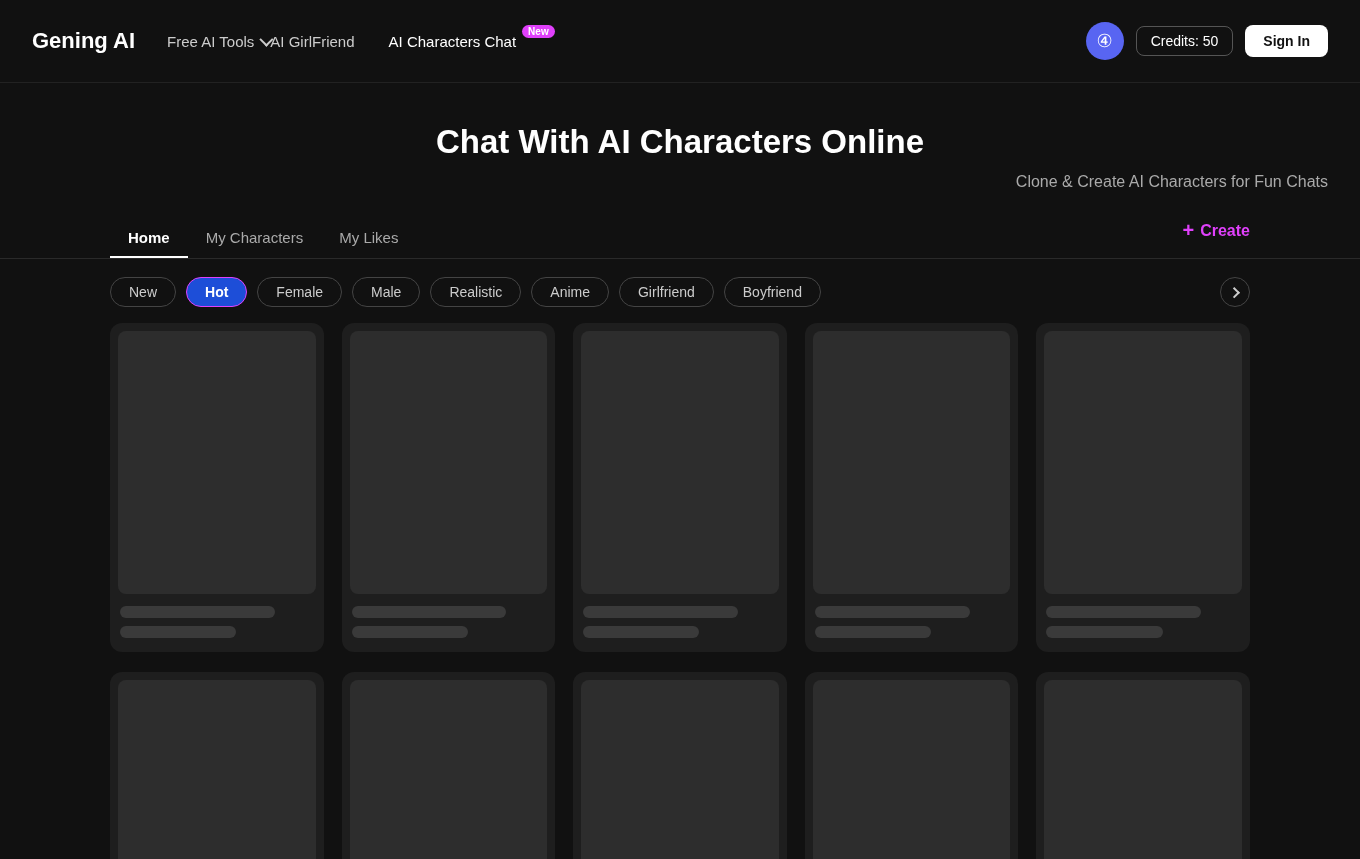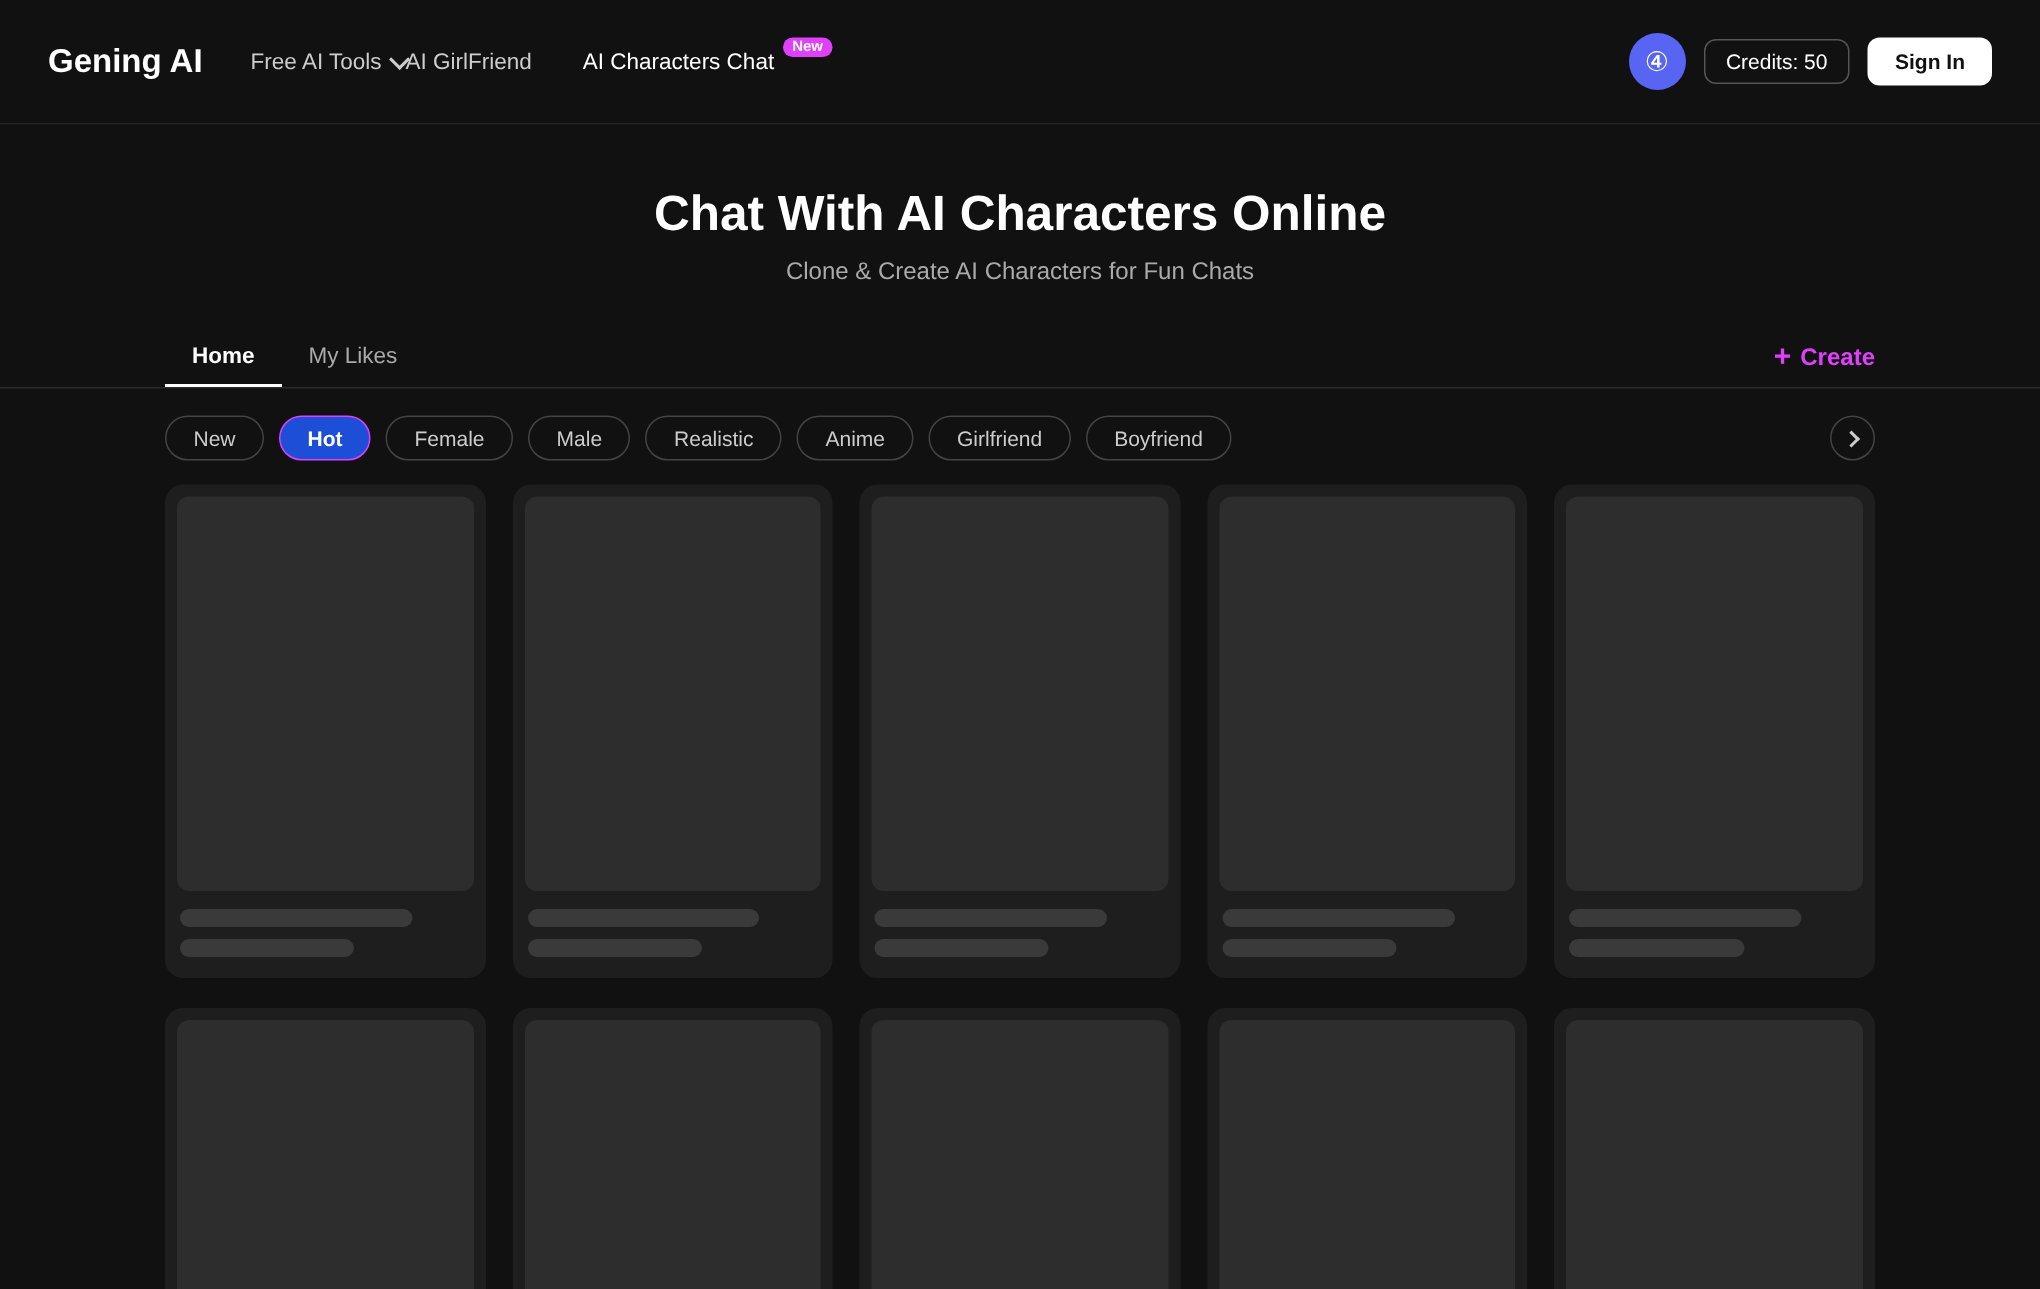--- a/index.html
+++ b/index.html
@@ -114,26 +114,27 @@
     }
     .hero-title {
       font-size: 33px;
       font-weight: 700;
       color: #fff;
       margin-bottom: 12px;
     }
     .hero-subtitle {
       font-size: 16px;
       color: #aaa;
+      text-align: right;
     }
 
     
     .tabs-bar {
       display: flex;
-      align-items: center;
+      align-items: flex-start;
       padding: 0 110px;
       border-bottom: 1px solid #2a2a2a;
       margin-bottom: 0;
     }
     .tab {
       padding: 10px 18px;
       font-size: 15px;
       color: #aaa;
       cursor: pointer;
       border-bottom: 2px solid transparent;
@@ -288,20 +289,23 @@
 <section class="hero">
   <h1 class="hero-title">Chat With AI Characters Online</h1>
   <p class="hero-subtitle">Clone &amp; Create AI Characters for Fun Chats</p>
 </section>
 
 <div class="tabs-bar">
   <div class="tab tab-active">
     <span>Home</span>
   </div>
   <div class="tab">
+    <span>My Characters</span>
+  </div>
+  <div class="tab">
     <span>My Likes</span>
   </div>
   <button class="create-btn">
     <span class="plus-icon">+</span>
     <span>Create</span>
   </button>
 </div>
 
 <div class="filter-row">
   <button class="chip">

